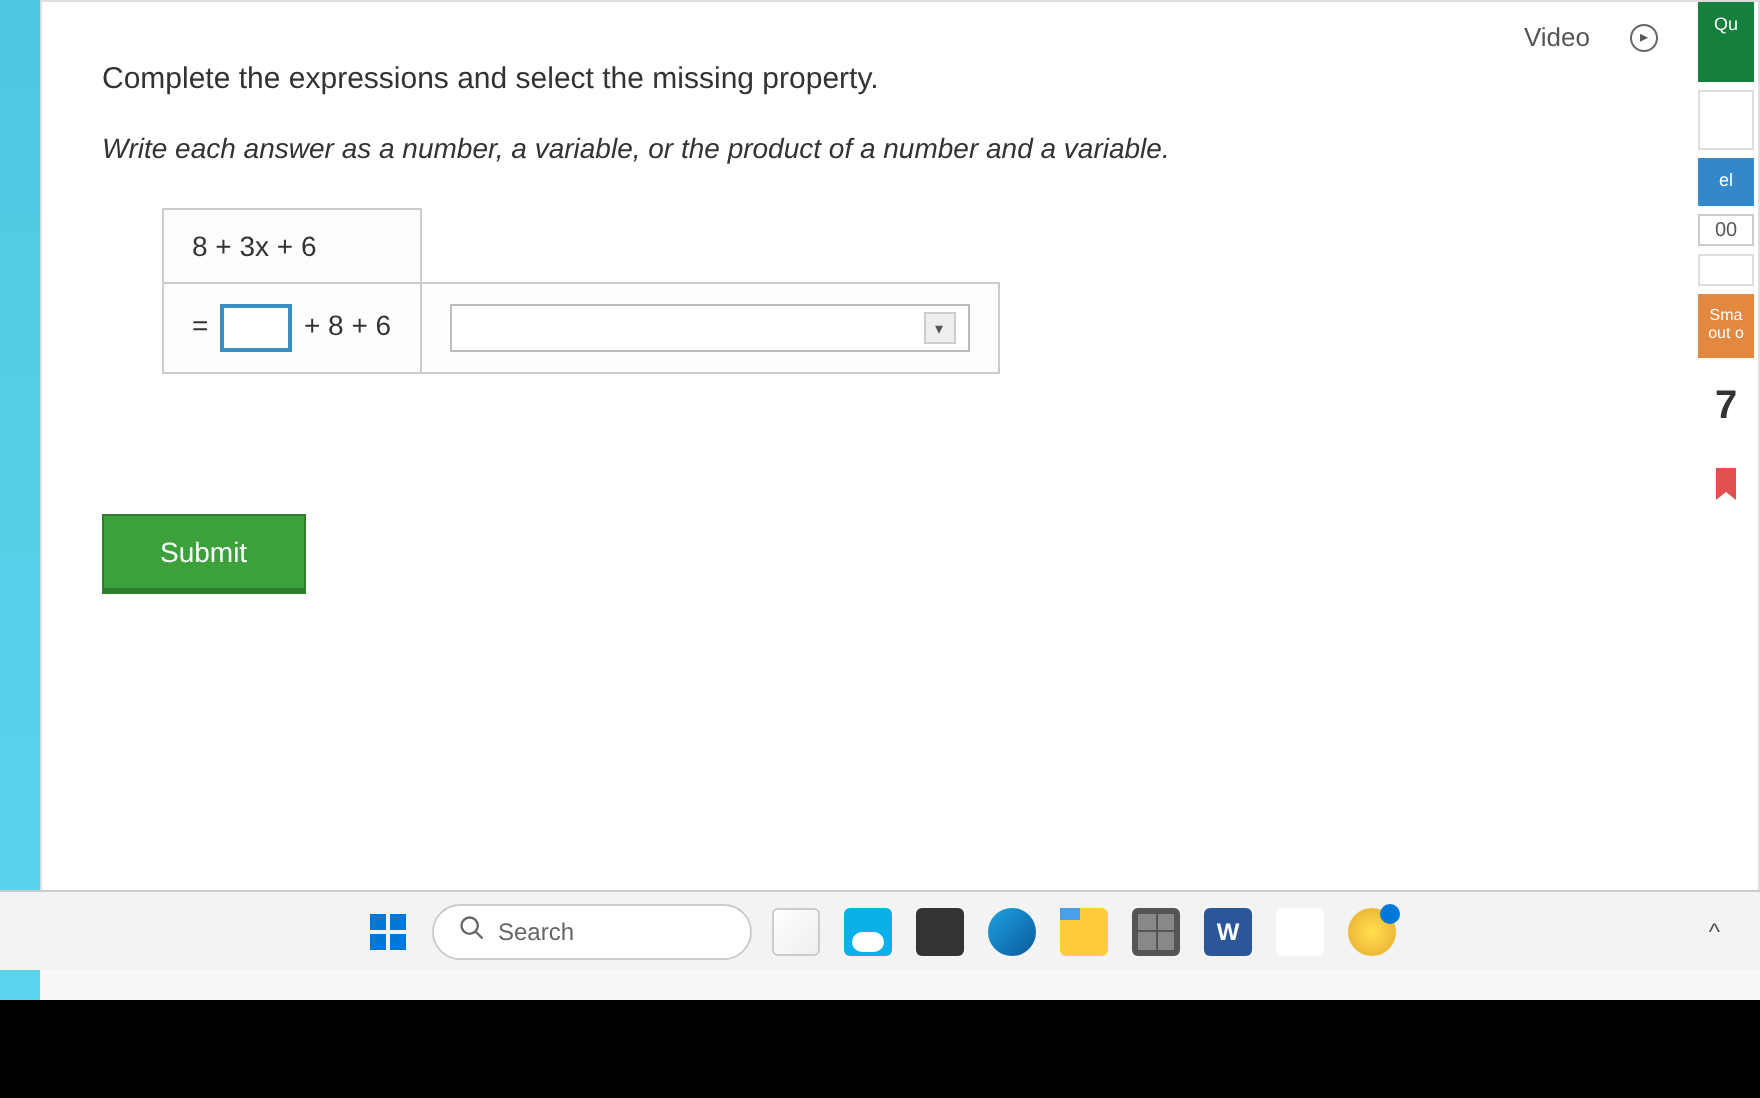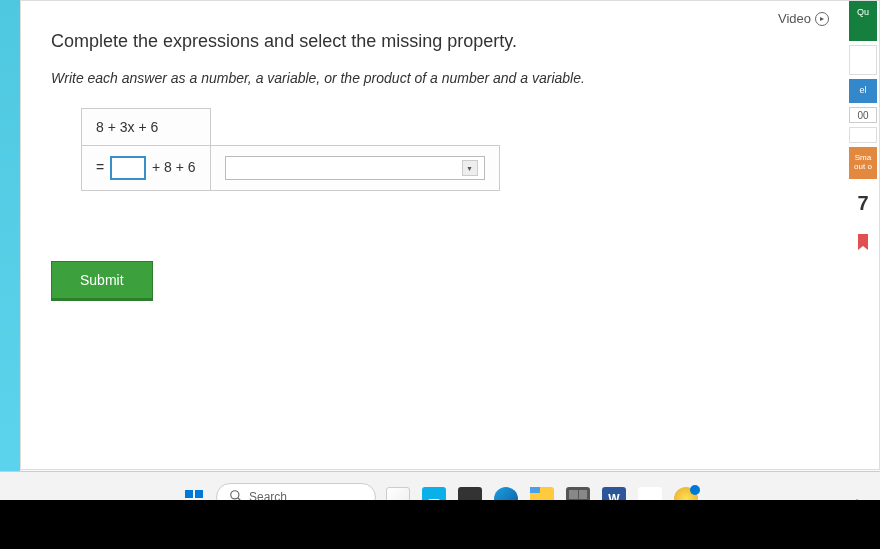--- a/index.html
+++ b/index.html
@@ -33,34 +33,34 @@
       position: relative;
     }
     .video-link {
       position: absolute;
       top: 10px;
       right: 50px;
       font-size: 13px;
       color: #555;
       display: flex;
       align-items: center;
-      gap: 4px;
+      gap: 20px;
     }
     .video-icon {
       width: 14px;
       height: 14px;
       border: 1px solid #666;
       border-radius: 50%;
       display: flex;
       align-items: center;
       justify-content: center;
       font-size: 8px;
     }
     .title {
-      font-size: 18px;
+      font-size: 15px;
       color: #333;
       margin-bottom: 18px;
       font-weight: normal;
     }
     .subtitle {
       font-size: 14px;
       color: #333;
       font-style: italic;
       margin-bottom: 22px;
     }
@@ -154,27 +154,27 @@
     .side-score { background: #fff; height: 40px; color: #333; font-size: 20px; font-weight: bold; display: flex; align-items: center; justify-content: center; }
     .side-ribbon { background: #fff; height: 30px; display: flex; align-items: center; justify-content: center; }
     .ribbon-shape {
       width: 10px; height: 16px;
       background: #e05050;
       clip-path: polygon(0 0, 100% 0, 100% 100%, 50% 75%, 0 100%);
     }
     .taskbar {
       position: absolute;
       left: 0;
-      bottom: 38px;
+      bottom: 64px;
       width: 100%;
       height: 40px;
       background: #f3f3f3;
       border-top: 1px solid #ccc;
       display: flex;
-      align-items: flex-end;
+      align-items: center;
       justify-content: center;
       gap: 10px;
     }
     .tb-icon {
       width: 24px;
       height: 24px;
       display: flex;
       align-items: center;
       justify-content: center;
       font-size: 14px;

